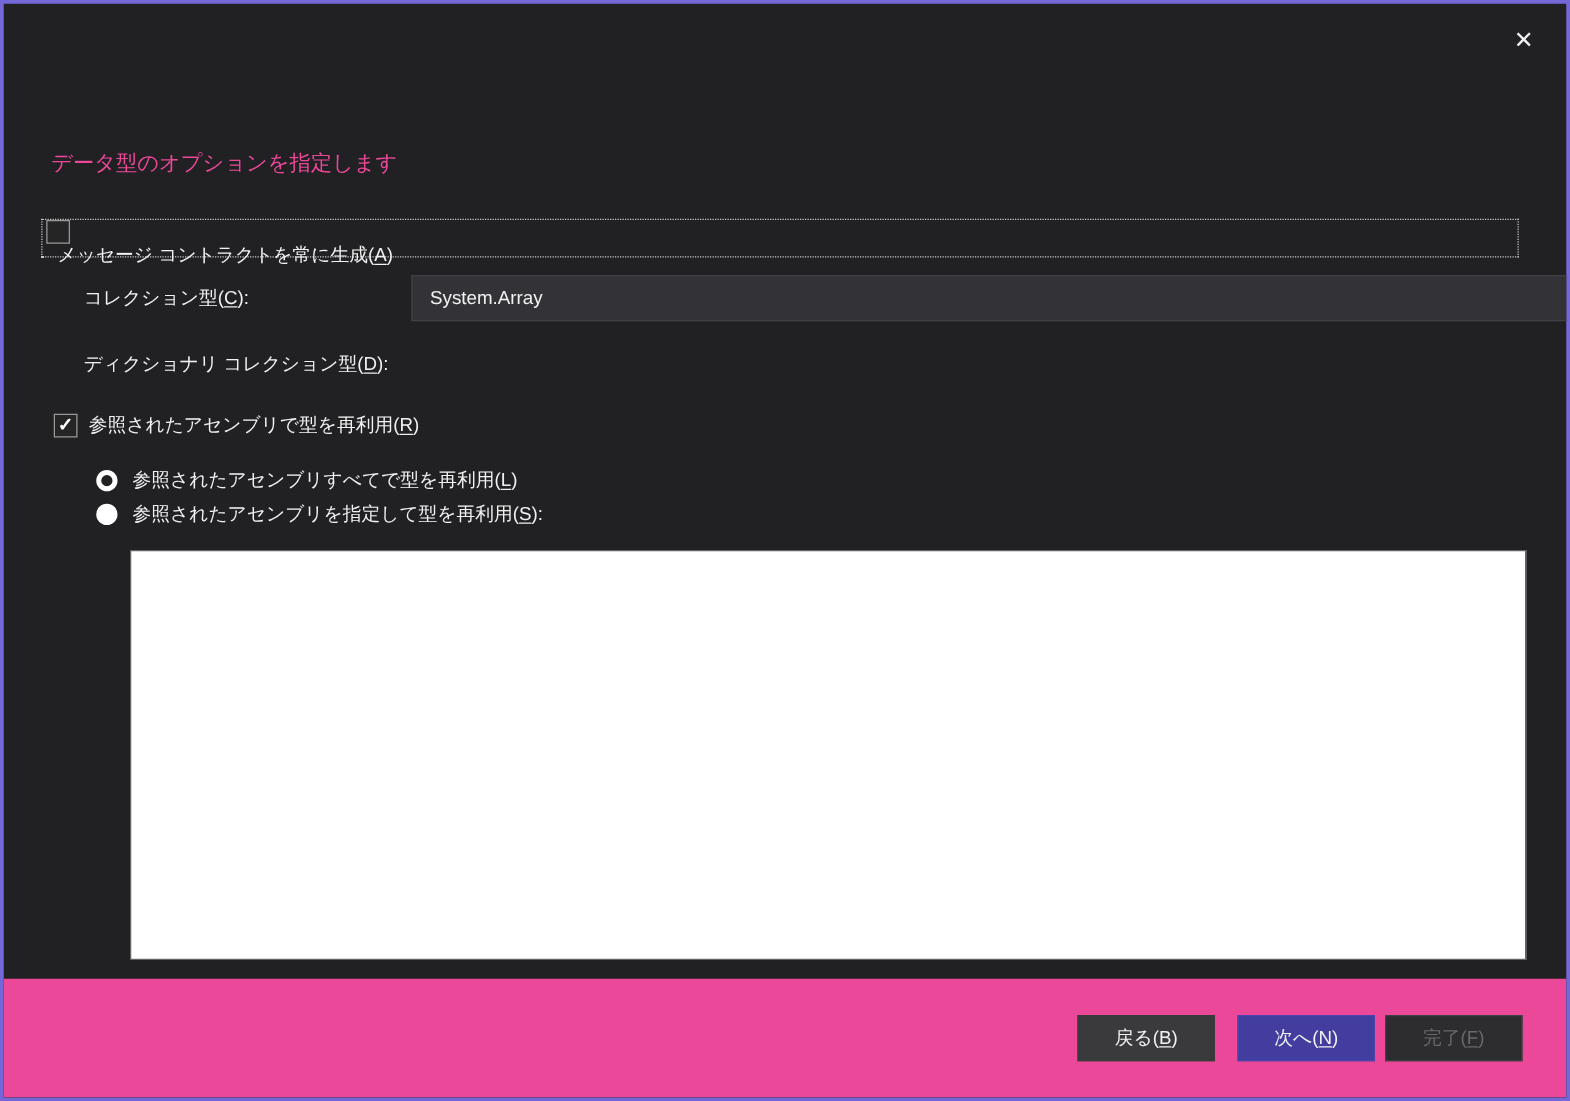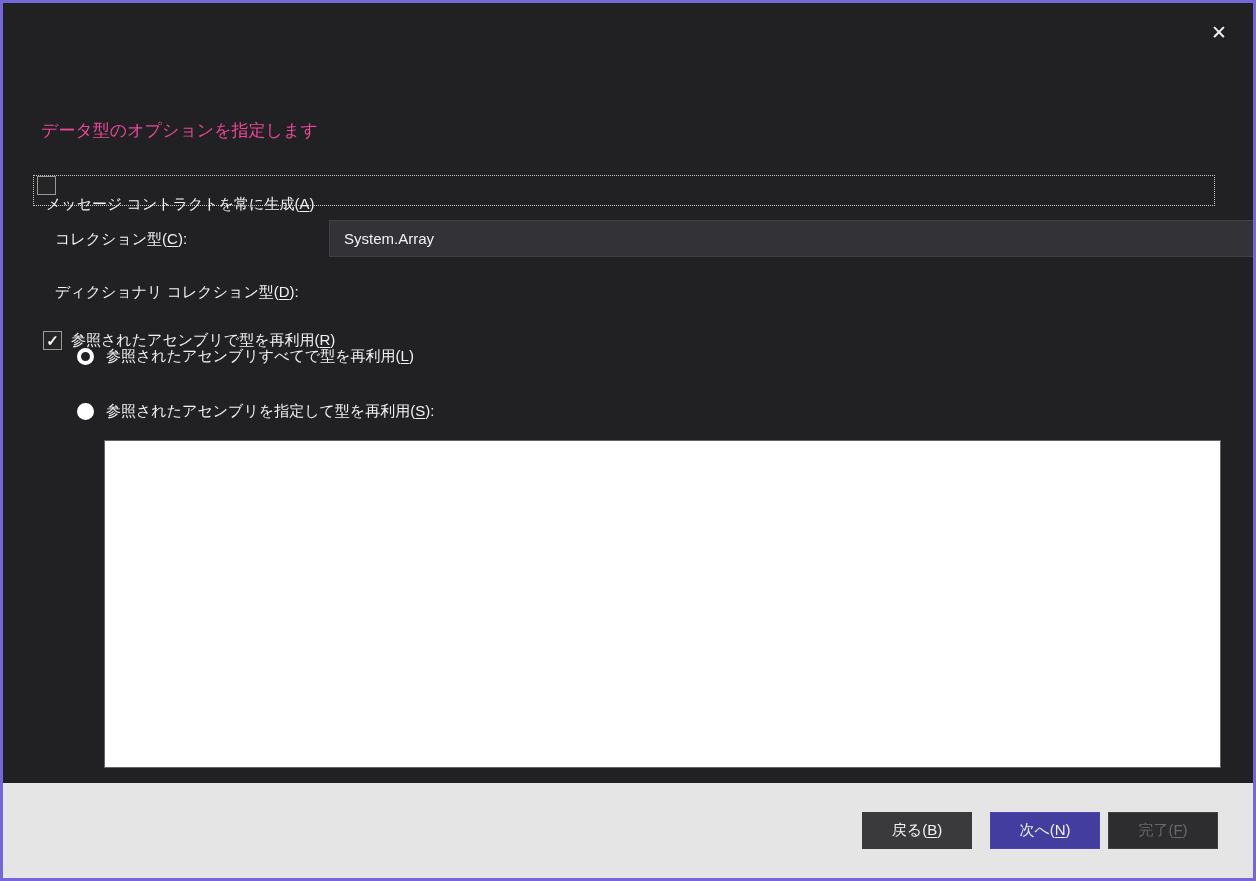--- a/index.html
+++ b/index.html
@@ -87,21 +87,21 @@
     left: 40px;
     top: 328px;
     display: flex;
     align-items: center;
   }
   .reuse-row .lbl { margin-left: 9px; }
 
   
   .field-label {
     position: absolute;
-    left: 52px;
+    left: 64px;
     height: 37px;
     line-height: 37px;
   }
   .field-label.row1 { top: 217px; }
   .field-label.row2 { top: 270px; }
 
   .combo {
     position: absolute;
     left: 326px;
     width: 999px;
@@ -125,21 +125,21 @@
     margin-right: 2px;
   }
 
   
   .radio-row {
     position: absolute;
     left: 74px;
     display: flex;
     align-items: center;
   }
-  .radio-row.r1 { top: 344px; }
+  .radio-row.r1 { top: 372px; }
   .radio-row.r2 { top: 399px; }
   .radio {
     width: 17px;
     height: 17px;
     border-radius: 50%;
     flex: 0 0 auto;
     cursor: pointer;
   }
   .radio.ring { border: 4px solid #ffffff; background: #212124; }
   .radio.solid { background: #ffffff; border: 4px solid #ffffff; }
@@ -156,21 +156,21 @@
     border: 1px solid #646465;
   }
 
   
   .footer {
     position: absolute;
     left: 0;
     right: 0;
     bottom: 0;
     height: 95px;
-    background: #e5e5e5;
+    background: #ec4899;
     display: flex;
     align-items: center;
     justify-content: flex-end;
     padding-right: 35px;
   }
   .btn {
     height: 37px;
     min-width: 110px;
     padding: 0 20px;
     font-family: "Liberation Sans", sans-serif;

